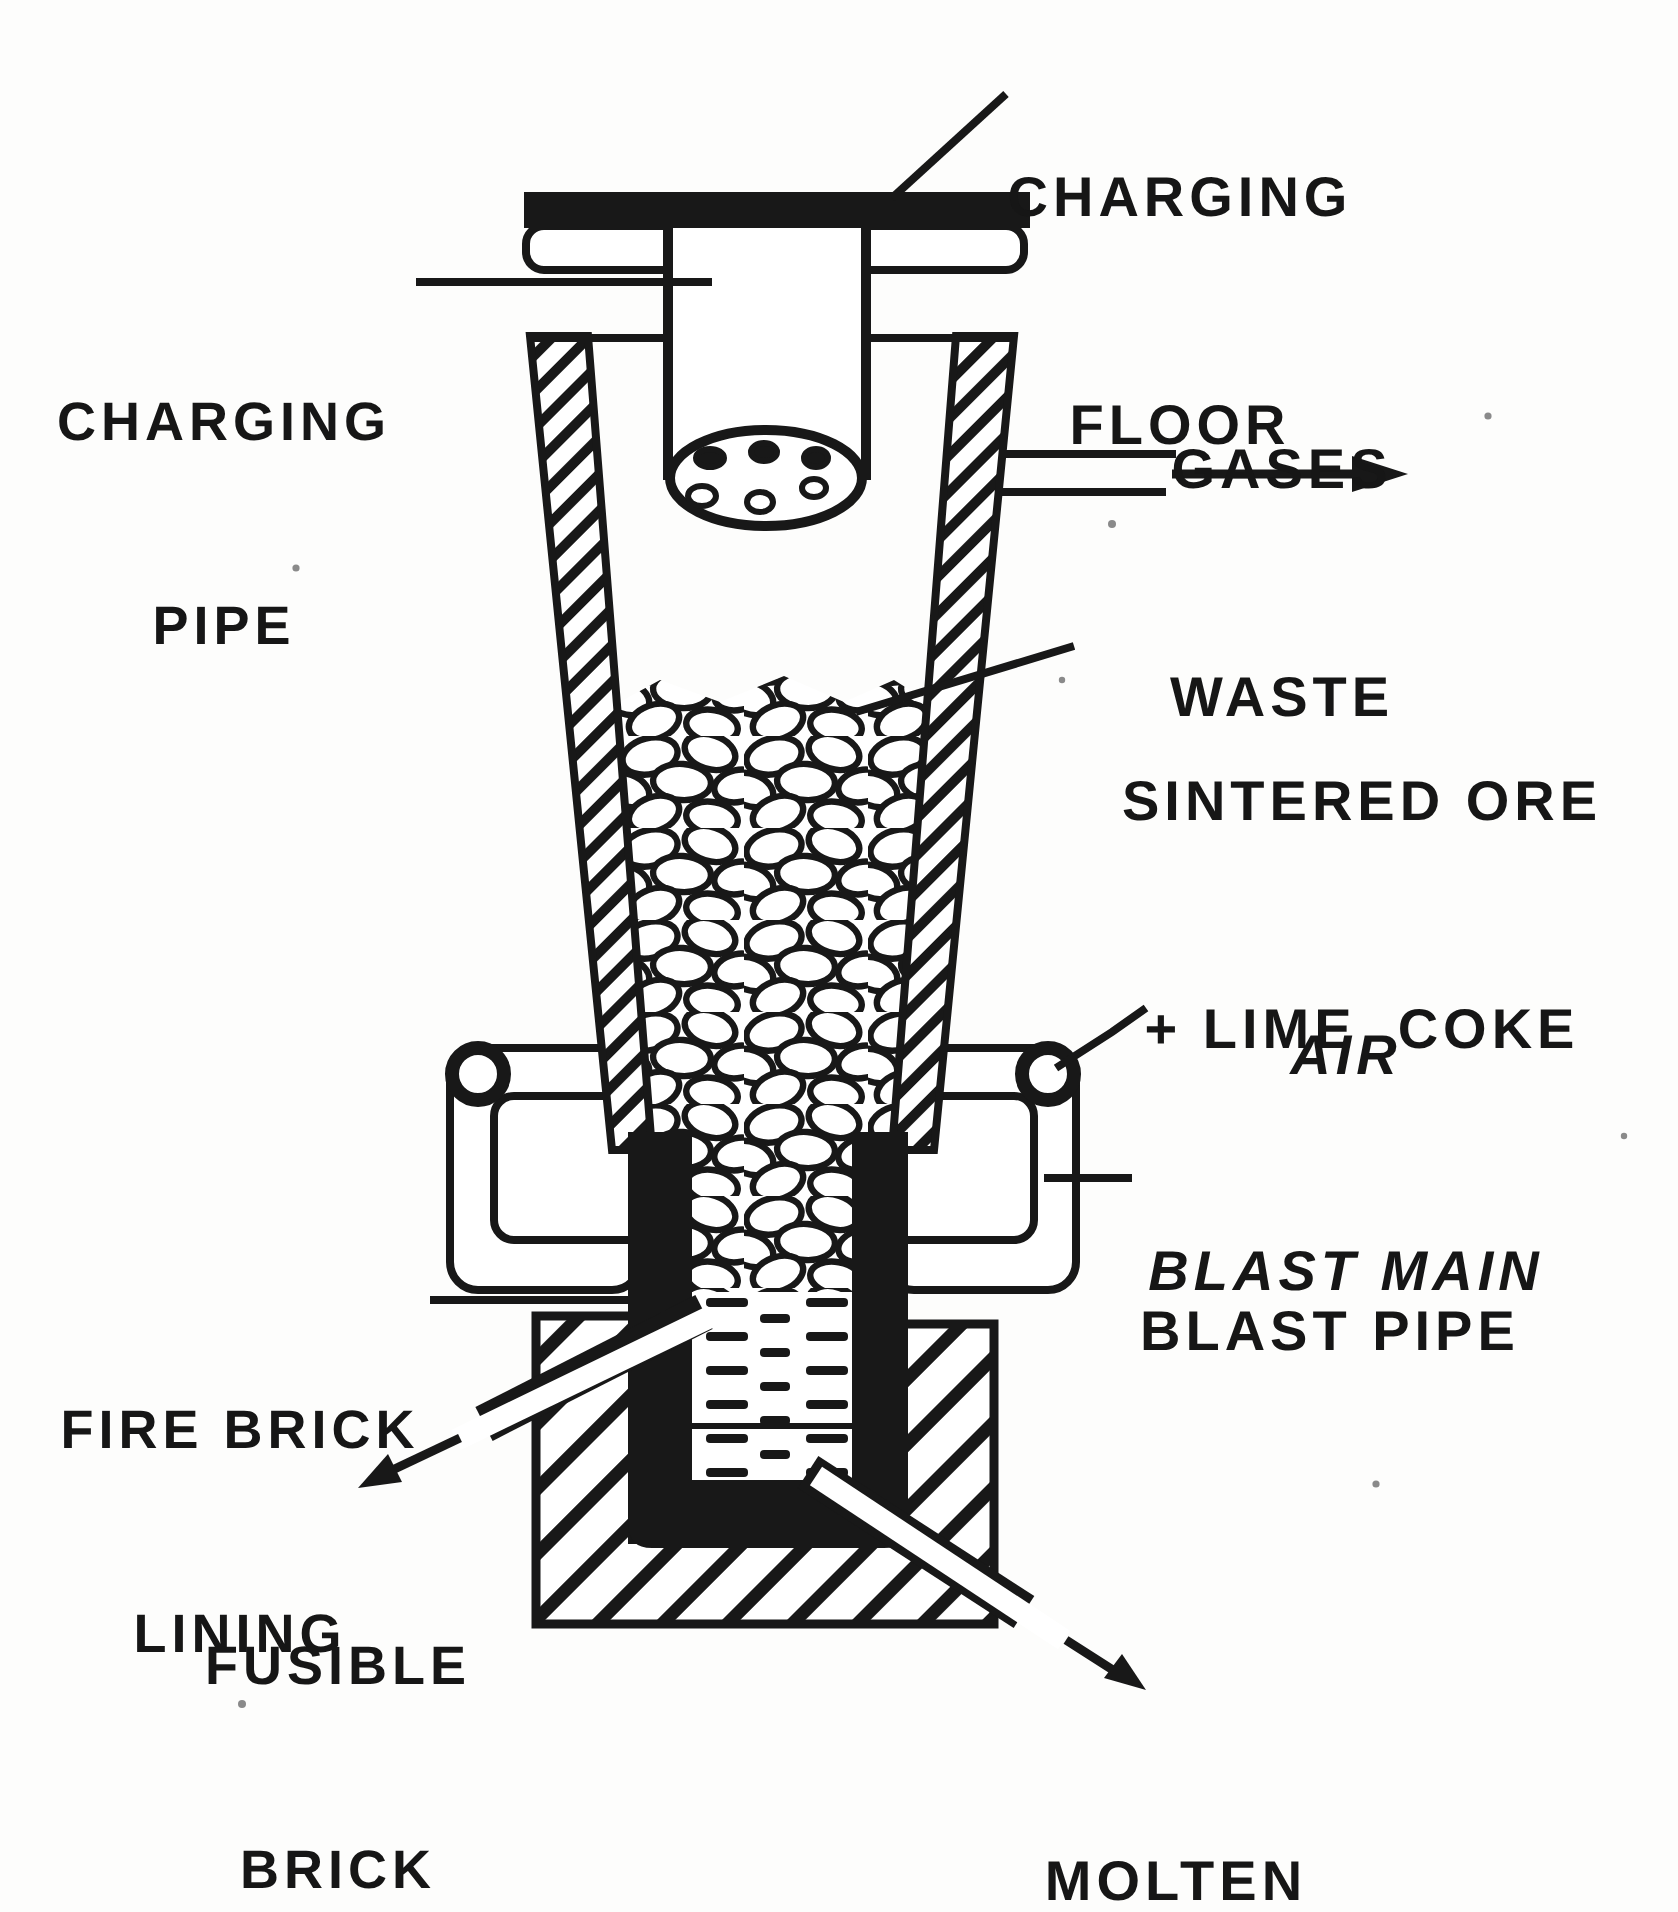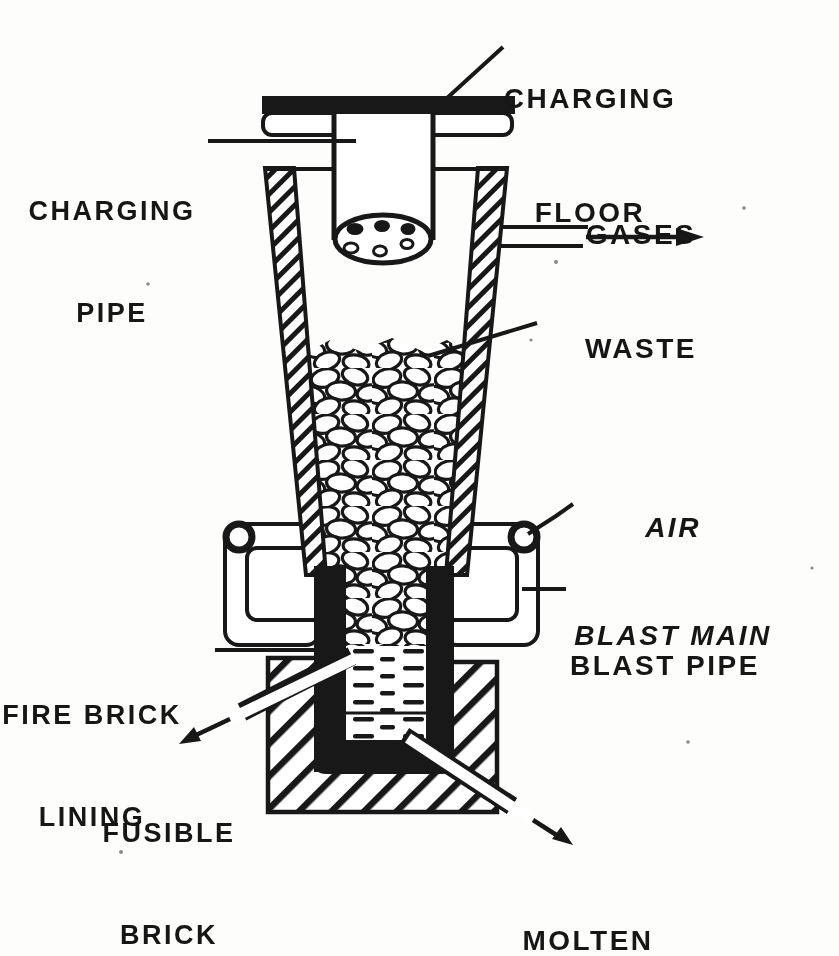--- a/index.html
+++ b/index.html
@@ -163,31 +163,35 @@
   <div class="lbl small" style="left:112px;top:126px;">
     <span class="ln">CHARGING</span>
     <span class="ln">PIPE</span>
   </div>
 
   <div class="lbl" style="left:641px;top:140px;">
     <span class="ln">GASES</span>
     <span class="ln">WASTE</span>
   </div>
 
+  <div class="lbl" style="left:681px;top:306px;">
+    <span class="ln">SINTERED ORE</span>
+    <span class="ln">+ LIME  COKE</span>
+  </div>
 
   <div class="lbl" style="left:673px;top:438px;line-height:36px;font-style:italic;">
     <span class="ln">AIR</span>
     <span class="ln">BLAST MAIN</span>
   </div>
 
   <div class="lbl left-anchor" style="left:570px;top:571px;">
     <span class="ln">BLAST PIPE</span>
   </div>
 
-  <div class="lbl small" style="left:92px;top:630px;">
+  <div class="lbl small" style="left:120px;top:630px;">
     <span class="ln">FIRE BRICK</span>
     <span class="ln">LINING</span>
   </div>
 
   <div class="lbl small" style="left:169px;top:748px;">
     <span class="ln">FUSIBLE</span>
     <span class="ln">BRICK</span>
   </div>
 
   <div class="lbl" style="left:588px;top:846px;">

